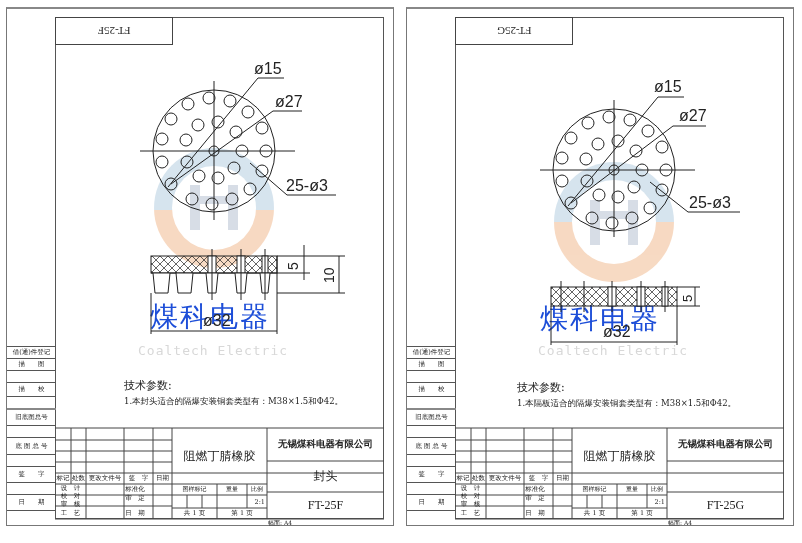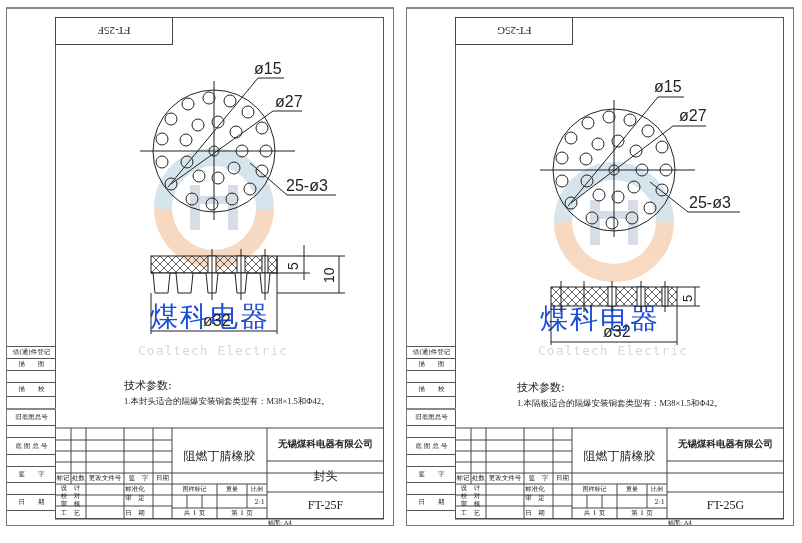--- a/index.html
+++ b/index.html
@@ -10,21 +10,21 @@
   .outer{position:absolute;left:6px;top:7px;width:388px;height:519px;border:1px solid #777;border-top:2px solid #888;box-sizing:border-box;}
   .inner{position:absolute;left:55px;top:17px;width:329px;height:502px;border:1px solid #555;box-sizing:border-box;}
   .codebox{position:absolute;left:55px;top:17px;width:118px;height:28px;border:1px solid #444;box-sizing:border-box;display:flex;align-items:center;justify-content:center;}
   .codebox span{display:inline-block;transform:rotate(180deg);font-size:11px;font-family:"Liberation Serif",serif;}
   .side-col{position:absolute;left:7px;width:49px;border-top:1px solid #555;font-size:6.5px;display:flex;align-items:center;justify-content:space-between;padding:0 4px;box-sizing:border-box;}
   .side-col.center{justify-content:center;}
   svg{position:absolute;left:0;top:0;}
   .cell{position:absolute;border:1px solid #555;box-sizing:border-box;font-size:6.5px;display:flex;align-items:center;justify-content:center;white-space:nowrap;}
   .cell.nb{border:none;}
   .spec-title{position:absolute;font-size:11px;font-weight:normal;}
-  .spec-line{position:absolute;font-size:8.5px;white-space:nowrap;font-family:Liberation Serif, serif;}
+  .spec-line{position:absolute;font-size:8.5px;white-space:nowrap;}
   .wm-cn{position:absolute;font-family:"DejaVu Sans",sans-serif;font-size:28px;color:#1d4ed8;letter-spacing:2px;}
   .wm-en{position:absolute;font-family:"DejaVu Sans Mono","Liberation Mono",monospace;font-size:13px;color:#d8d8d8;letter-spacing:1px;}
   .dimtxt{font-family:"Liberation Sans","DejaVu Sans",sans-serif;}
   .page-size{position:absolute;font-size:6px;}
 </style>
 </head>
 <body>
 
 <div class="sheet left">
   <div class="outer"></div>

